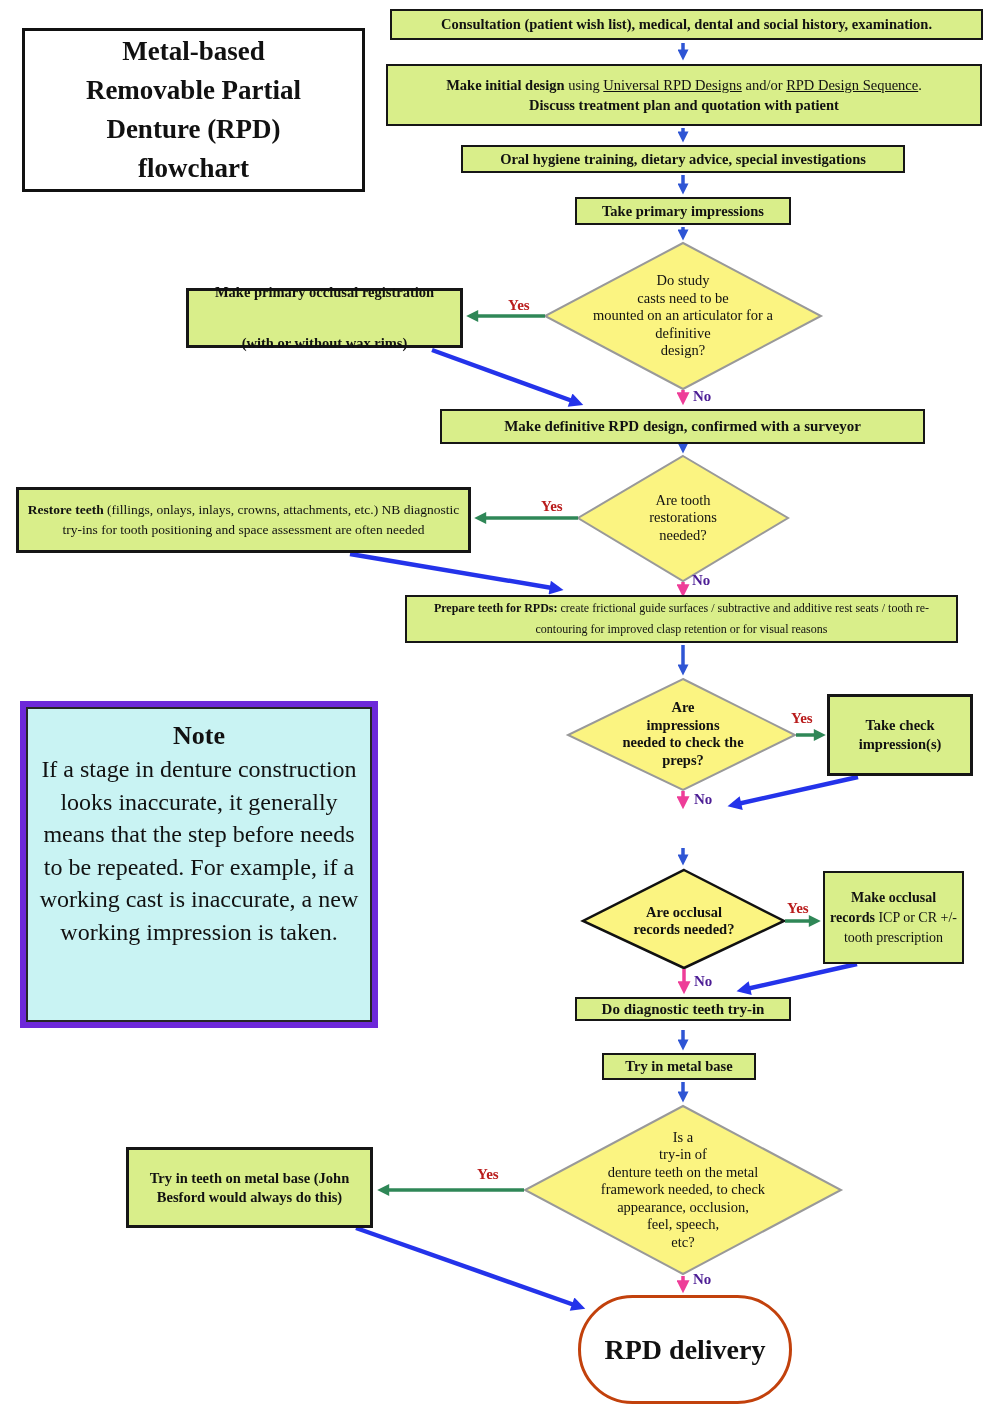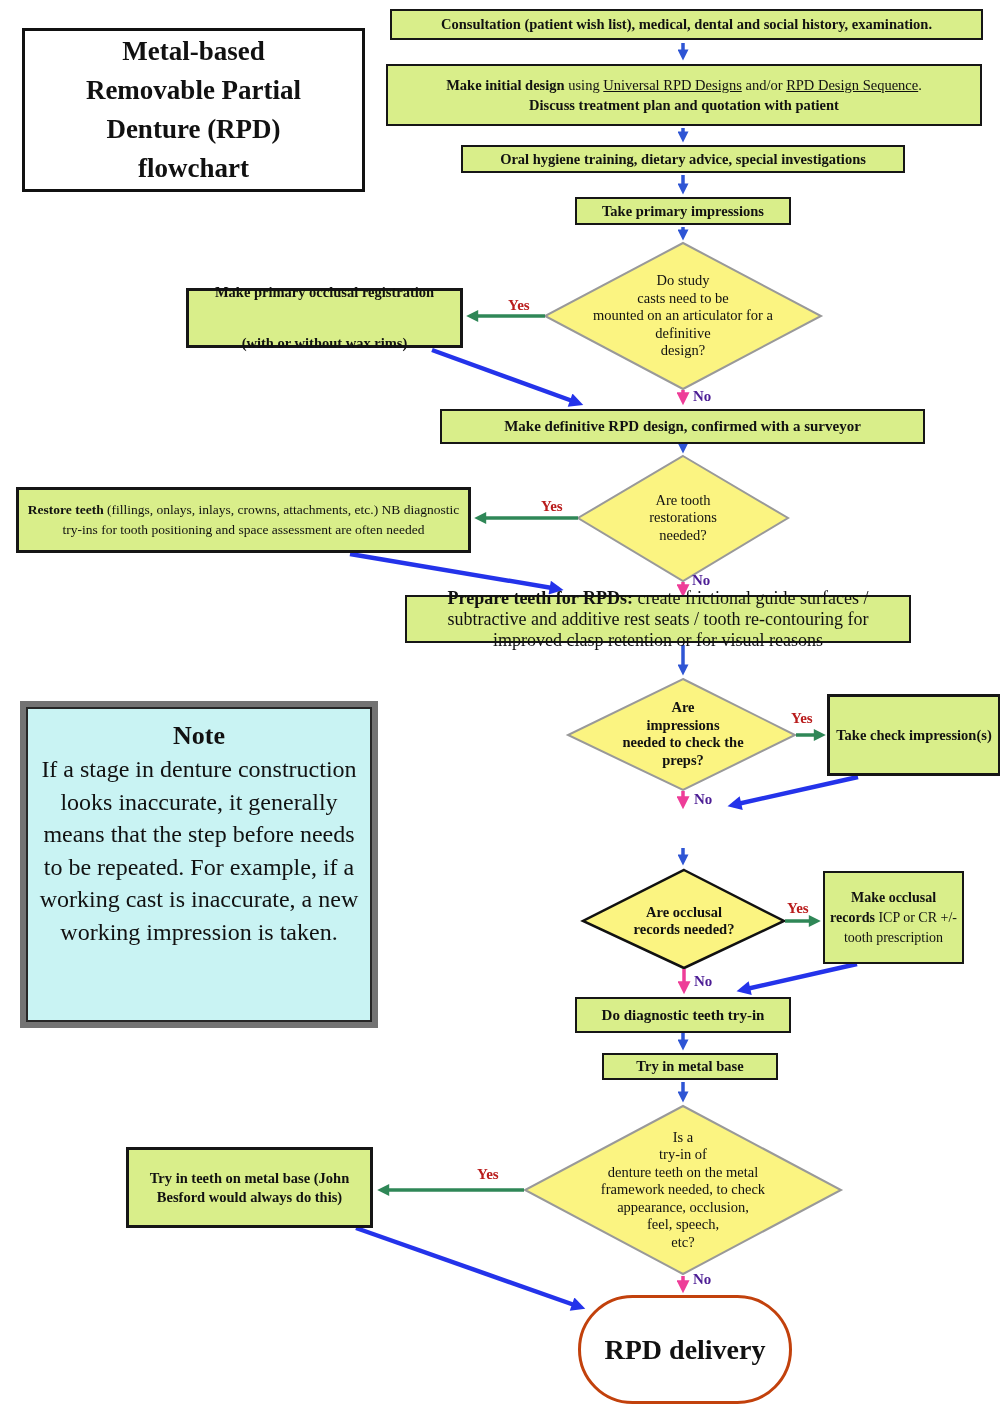--- a/index.html
+++ b/index.html
@@ -31,32 +31,32 @@
     border:3px solid #111;font-size:27px;line-height:39px;z-index:2;
     display:flex;flex-direction:column;align-items:center;justify-content:center;
     text-align:center;font-weight:700;}
   #consultation{left:390px;top:9px;width:593px;height:31px;font-size:14.5px;}
   #initial{left:386px;top:64px;width:596px;height:62px;font-size:14.5px;line-height:20px;font-weight:400;}
   #oral{left:461px;top:145px;width:444px;height:28px;font-size:14.5px;}
   #pimp{left:575px;top:197px;width:216px;height:28px;font-size:14.5px;}
   #pocc{left:186px;top:288px;width:277px;height:60px;font-size:14.5px;line-height:19px;gap:32px;}
   #defin{left:440px;top:409px;width:485px;height:35px;font-size:15px;font-family:Liberation Serif, serif;}
   #restore{left:16px;top:487px;width:455px;height:66px;font-size:13.5px;line-height:20px;font-weight:400;padding:2px 4px;}
-  #prepare{left:405px;top:595px;width:506px;height:48px;font-size:18px;line-height:21px;font-weight:400;padding:2px 19px;}
-  #tcheck{left:827px;top:694px;width:174px;height:82px;font-size:14.5px;line-height:19px;}
+  #prepare{left:405px;top:595px;width:553px;height:48px;font-size:12px;line-height:21px;font-weight:400;padding:2px 19px;}
+  #tcheck{left:827px;top:694px;width:146px;height:82px;font-size:14.5px;line-height:19px;}
   #working{left:486px;top:813px;width:395px;height:33px;font-size:14.5px;}
   #orec{left:823px;top:871px;width:141px;height:93px;font-size:14px;line-height:20px;font-weight:400;padding:2px 4px;}
-  #dtry{left:575px;top:997px;width:216px;height:36px;font-size:15px;}
-  #mbase{left:602px;top:1053px;width:176px;height:27px;font-size:14.5px;}
+  #dtry{left:575px;top:997px;width:216px;height:24px;font-size:15px;}
+  #mbase{left:602px;top:1053px;width:154px;height:27px;font-size:14.5px;}
   #tmetal{left:126px;top:1147px;width:247px;height:81px;font-size:14.5px;line-height:19px;padding:2px 6px;}
   #rpd{left:578px;top:1295px;width:214px;height:109px;background:#fff;
     border:3px solid #c2410c;border-radius:55px;font-size:28px;z-index:2;
     display:flex;align-items:center;justify-content:center;font-weight:700;}
   #note{left:20px;top:701px;width:358px;height:327px;background:#c9f3f3;
-    border:6px solid #737373;box-shadow:inset 0 0 0 2px #262626;z-index:2;
+    border:6px solid #6d28d9;box-shadow:inset 0 0 0 2px #262626;z-index:2;
     padding:12px 10px;text-align:center;font-size:24px;line-height:32.5px;}
   #note .note-title{font-size:26px;font-weight:700;line-height:34px;}
 
   #t-d1{left:533px;top:252px;width:300px;height:128px;}
   #t-d2{left:583px;top:472px;width:200px;height:92px;}
   #t-d3{left:570px;top:684px;width:226px;height:100px;font-weight:700;}
   #t-d4{left:584px;top:899px;width:200px;height:44px;font-weight:700;}
   #t-d5{left:528px;top:1125px;width:310px;height:130px;}
 
   #y1{left:508px;top:297px;} #y2{left:541px;top:498px;} #y3{left:791px;top:710px;}

